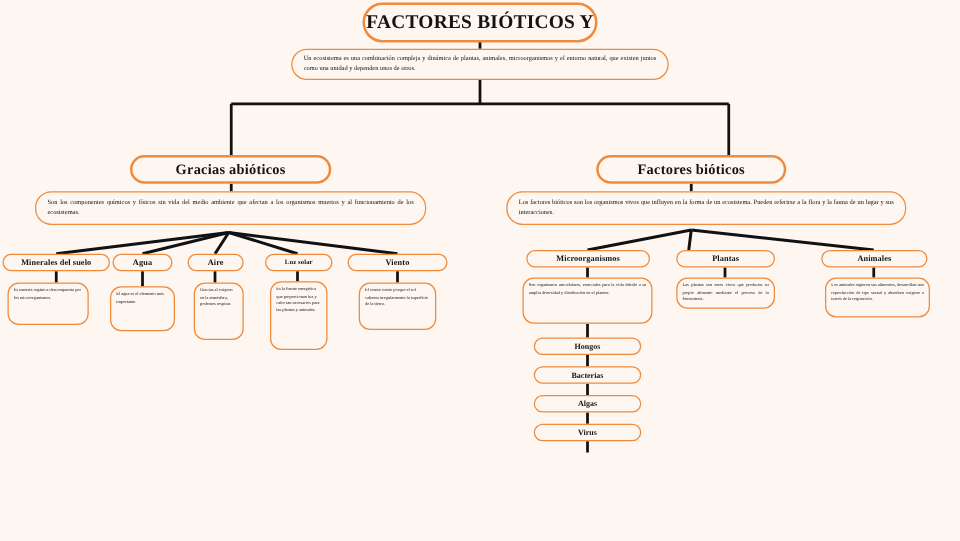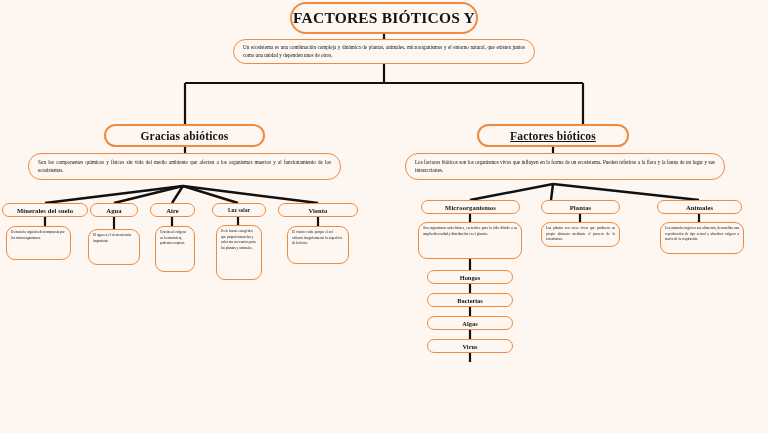--- a/index.html
+++ b/index.html
@@ -124,21 +124,21 @@
   </div>
 
   <div class="node branch-node" style="left:104px;top:124px;width:161px;height:23px;">
     <span>Gracias abióticos</span>
   </div>
 
   <div class="node para-node justify" style="left:28px;top:153px;width:313px;height:27px;">
     <span>Son los componentes químicos y físicos sin vida del medio ambiente que  afectan a los organismos muertos y al funcionamiento de los ecosistemas.</span>
   </div>
 
-  <div class="node branch-node" style="left:477px;top:124px;width:152px;height:23px;text-decoration:underline;">
+  <div class="node branch-node" style="left:477px;top:124px;width:152px;height:23px;">
     <span>Factores bióticos</span>
   </div>
 
   <div class="node para-node justify" style="left:405px;top:153px;width:320px;height:27px;">
     <span>Los factores bióticos son los organismos vivos que influyen en la forma de un  ecosistema. Pueden referirse a la flora y la fauna de un lugar y sus  interacciones.</span>
   </div>
 
   <div class="node leaf-node" style="left:2px;top:203px;width:86px;height:14px;">
     <span>Minerales del suelo</span>
   </div>

